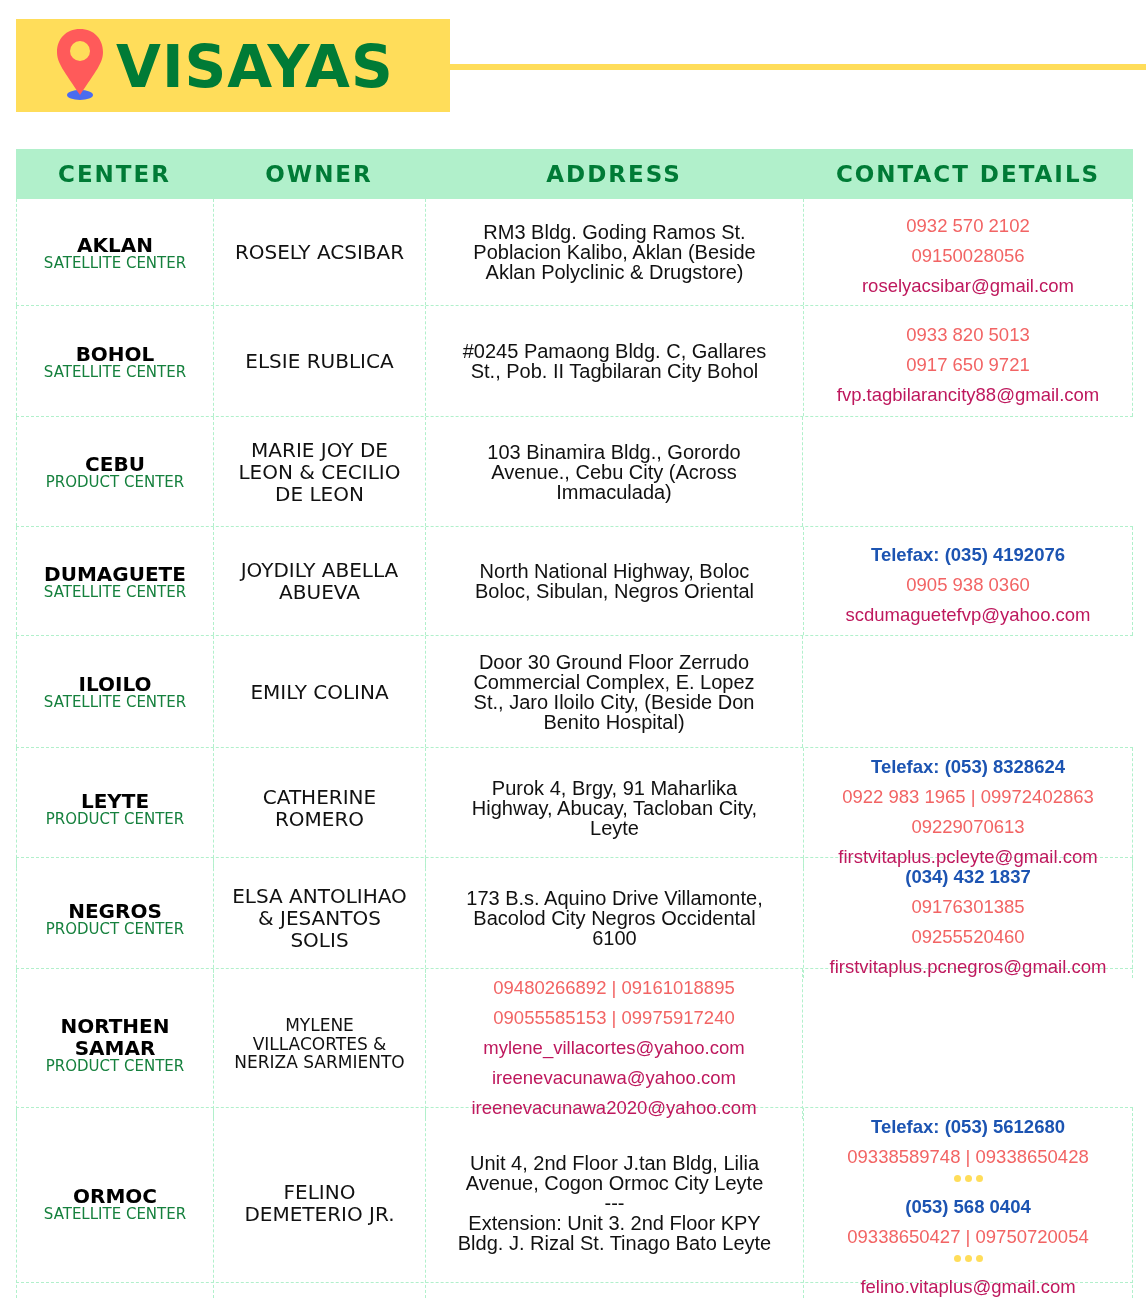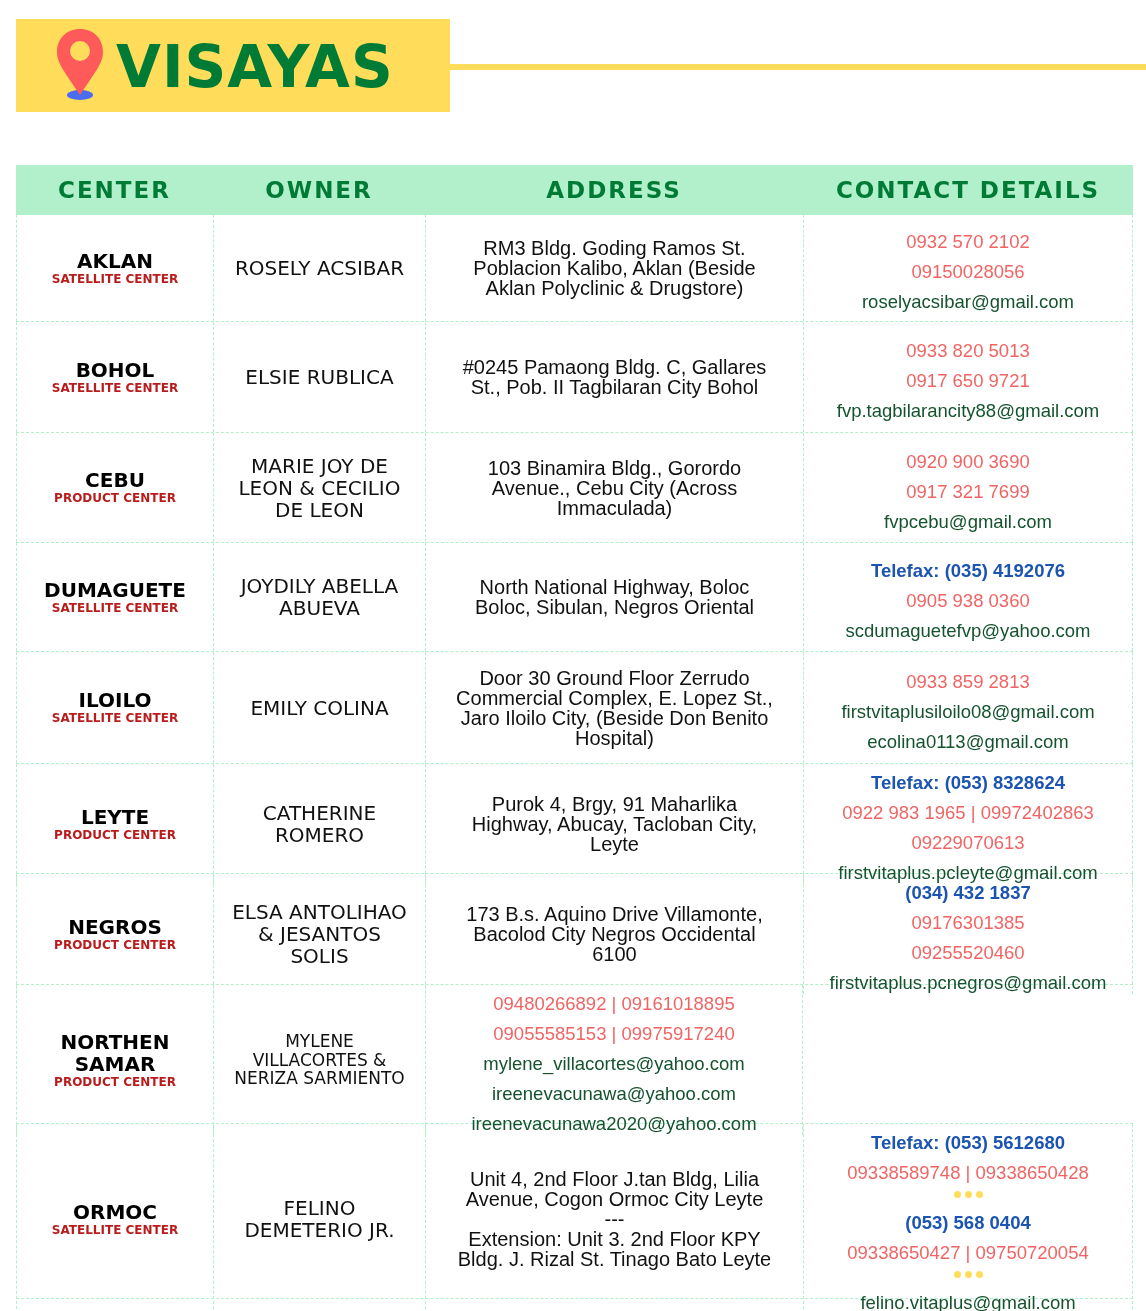--- a/index.html
+++ b/index.html
@@ -4,38 +4,38 @@
 <style>
   html, body { margin:0; padding:0; background:#ffffff; }
   body { width:1146px; height:1311px; position:relative; overflow:hidden;
          font-family:"Liberation Sans", sans-serif; }
   .title-box { position:absolute; left:16px; top:19px; width:434px; height:93px;
                background:#ffdd5a; }
   .title-line { position:absolute; left:450px; top:64px; width:696px; height:6px; background:#ffdd5a; }
   .pin { position:absolute; left:54px; top:27px; width:52px; height:76px; }
   .title-text { position:absolute; left:116px; top:32px; font-family:"DejaVu Sans", sans-serif;
                 font-weight:bold; font-size:58px; line-height:70px; color:#007b36; letter-spacing:1px; }
-  .table { position:absolute; left:16px; top:165px; width:1117px; }
+  .table { position:absolute; left:16px; top:149px; width:1117px; }
   .thead { display:grid; grid-template-columns:197px 212px 378px 330px; height:50px; background:#b1f0cb; }
   .th { display:flex; align-items:center; justify-content:center; color:#007b36;
         font-family:"DejaVu Sans", sans-serif; font-weight:bold; font-size:23px; letter-spacing:2px; }
   .row { display:grid; grid-template-columns:197px 212px 378px 330px;
          border-bottom:1.5px dashed #b1f0cb; box-sizing:border-box; }
   .cell { display:flex; flex-direction:column; align-items:center; justify-content:center;
           text-align:center; border-left:1.5px dashed #b1f0cb; box-sizing:border-box; }
   .cell:last-child { border-right:1.5px dashed #b1f0cb; }
   .center-name { font-family:"DejaVu Sans", sans-serif; font-weight:bold; font-size:20px; line-height:22px; color:#000; }
-  .center-type { font-family:"DejaVu Sans", sans-serif; font-size:12px; line-height:15px; color:#b91c1c;font-weight:bold; }
+  .center-type { font-family:"DejaVu Sans", sans-serif; font-size:15px; line-height:15px; color:#15803d; }
   .owner { font-family:"DejaVu Sans", sans-serif; font-size:20px; line-height:22px; color:#111; padding:0 10px;text-align:center; }
   .owner.small { font-size:17px; line-height:18.5px; }
   .address { font-family:"Liberation Sans", sans-serif; font-size:20px; line-height:20px; color:#111; padding:0 30px; }
   .contact { font-family:"Liberation Sans", sans-serif; font-size:18.5px; line-height:22px;margin-top:8px; }
   .c-red { color:#f26464; }
   .c-blue { color:#1c54b2;font-weight:bold; }
-  .c-teal { color:#14532d; }
+  .c-teal { color:#be185d; }
   .dots { display:flex; gap:4px; justify-content:center; height:20px; align-items:center; }
   .dot { width:7px; height:7px; border-radius:50%; background:#ffdd5a; }
 </style>
 </head>
 <body>
 
 <div class="title-box"></div>
 <div class="title-line"></div>
 <svg class="pin" viewBox="0 0 52 76">
   <ellipse cx="26" cy="68" rx="13" ry="5" fill="#4a6cf0"></ellipse>
@@ -90,25 +90,20 @@
         <div class="cell">
           <div class="center-name" style="max-width:150px">CEBU</div>
           <div class="center-type">PRODUCT CENTER</div>
         </div>
         <div class="cell">
           <div class="owner" style="max-width:180px">MARIE JOY DE LEON &amp; CECILIO DE LEON</div>
         </div>
         <div class="cell">
           <div class="address">103 Binamira Bldg., Gorordo Avenue., Cebu City (Across Immaculada)</div>
         </div>
-        <div class="cell">
-          <div class="contact c-red">0920 900 3690</div>
-          <div class="contact c-red">0917 321 7699</div>
-          <div class="contact c-teal">fvpcebu@gmail.com</div>
-        </div>
       </div>
       <div class="row" style="height: 109px;">
         <div class="cell">
           <div class="center-name" style="max-width:150px">DUMAGUETE</div>
           <div class="center-type">SATELLITE CENTER</div>
         </div>
         <div class="cell">
           <div class="owner" style="max-width:180px">JOYDILY ABELLA ABUEVA</div>
         </div>
         <div class="cell">
@@ -123,25 +118,20 @@
       <div class="row" style="height: 112px;">
         <div class="cell">
           <div class="center-name" style="max-width:150px">ILOILO</div>
           <div class="center-type">SATELLITE CENTER</div>
         </div>
         <div class="cell">
           <div class="owner" style="max-width:180px">EMILY COLINA</div>
         </div>
         <div class="cell">
           <div class="address">Door 30 Ground Floor Zerrudo Commercial Complex, E. Lopez St., Jaro Iloilo City, (Beside Don Benito Hospital)</div>
-        </div>
-        <div class="cell">
-          <div class="contact c-red">0933 859 2813</div>
-          <div class="contact c-teal">firstvitaplusiloilo08@gmail.com</div>
-          <div class="contact c-teal">ecolina0113@gmail.com</div>
         </div>
       </div>
       <div class="row" style="height: 110px;">
         <div class="cell">
           <div class="center-name" style="max-width:150px">LEYTE</div>
           <div class="center-type">PRODUCT CENTER</div>
         </div>
         <div class="cell">
           <div class="owner" style="max-width:180px">CATHERINE ROMERO</div>
         </div>

